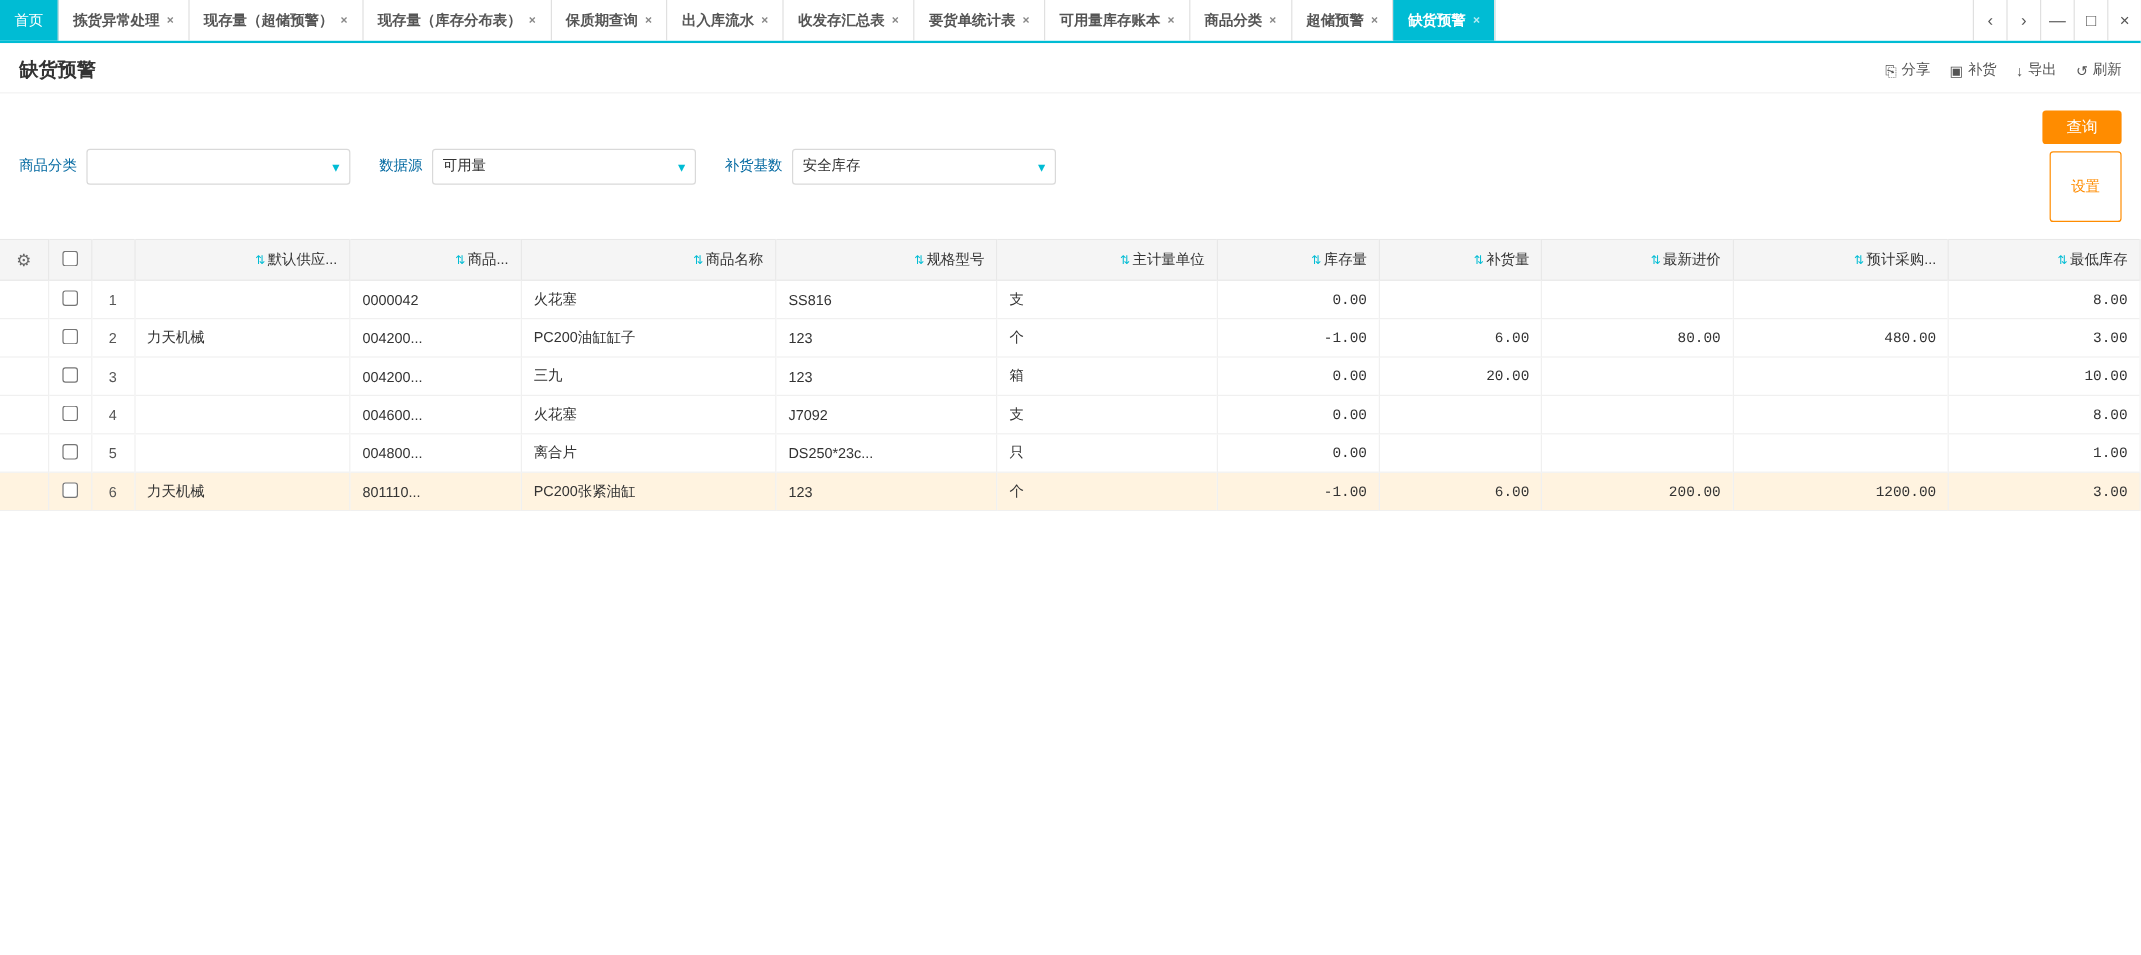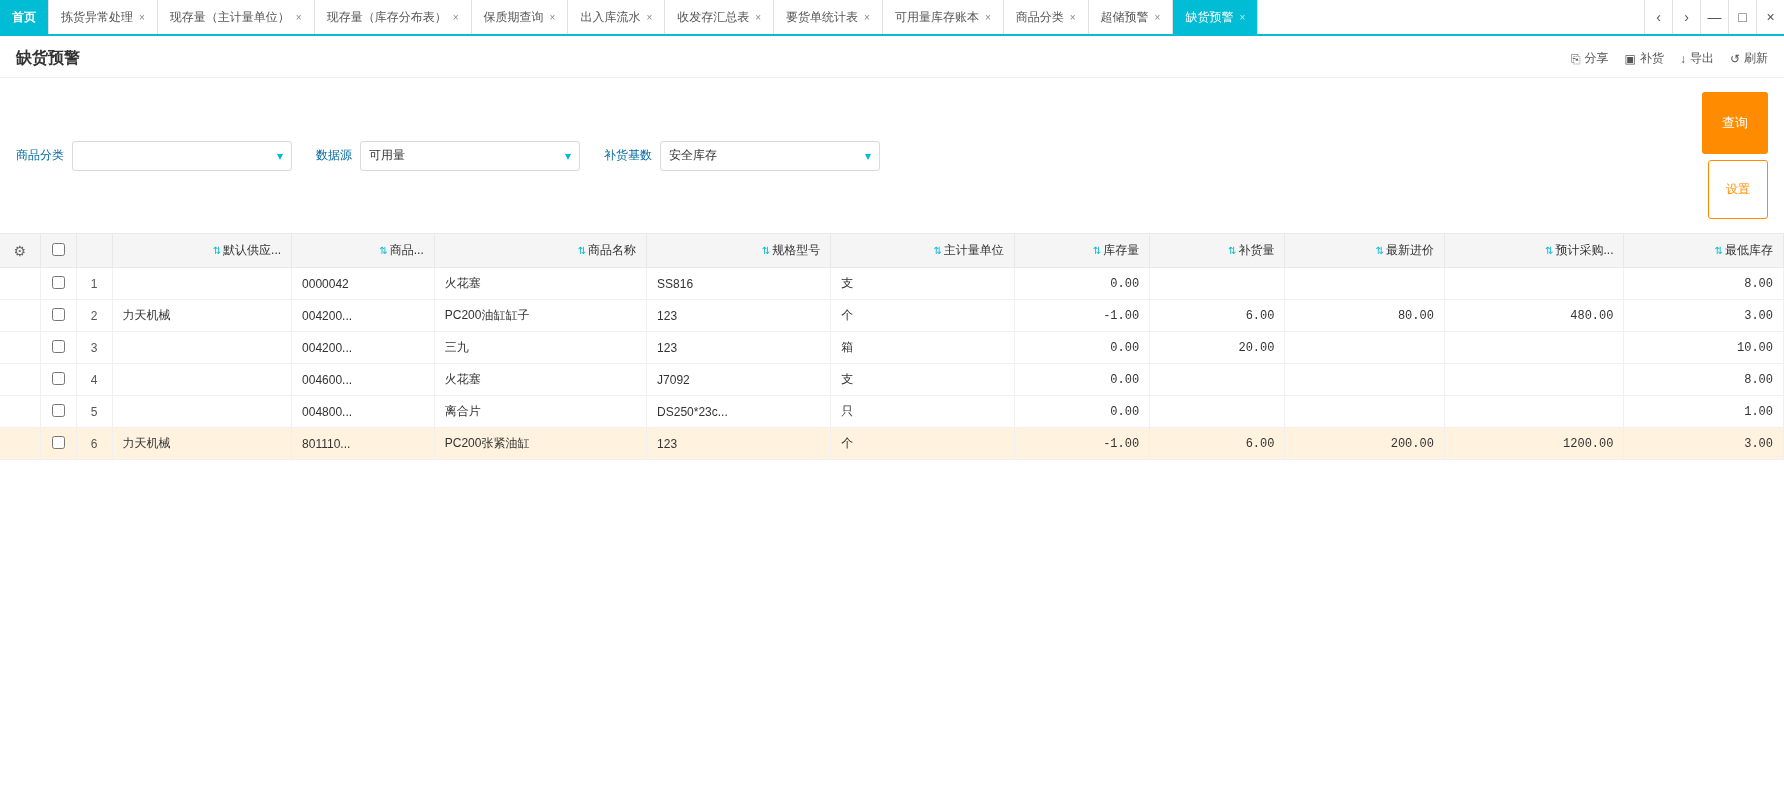--- a/index.html
+++ b/index.html
@@ -18,35 +18,36 @@
       display: flex;
       align-items: center;
       padding: 0 12px;
       height: 36px;
       cursor: pointer;
       white-space: nowrap;
       font-size: 12px;
       color: #555;
       border-right: 1px solid #e0e0e0;
       position: relative;
+      font-weight: bold;
     }
     .tab-item.active {
       background: #00bcd4;
       color: #fff;
     }
     .tab-item .close-icon {
       margin-left: 6px;
       font-size: 10px;
       cursor: pointer;
       opacity: 0.7;
     }
     .tab-item.home {
       background: #00bcd4;
       color: #fff;
-      font-weight: bold;
+      font-weight: normal;
     }
     .tab-nav-btns {
       display: flex;
       align-items: center;
       margin-left: auto;
     }
     .tab-nav-btn {
       width: 28px;
       height: 36px;
       display: flex;
@@ -132,21 +133,21 @@
       display: flex;
       flex-direction: column;
       gap: 6px;
       align-items: flex-end;
     }
     .btn-query {
       background: #ff8c00;
       color: #fff;
       border: none;
       border-radius: 3px;
-      padding: 22px 20px;
+      padding: 5px 20px;
       font-size: 13px;
       cursor: pointer;
       min-width: 60px;
     }
     .btn-settings {
       background: #fff;
       color: #ff8c00;
       border: 1px solid #ff8c00;
       border-radius: 3px;
       padding: 20px 16px;
@@ -203,21 +204,21 @@
 
 <div class="tab-bar">
   <div class="tab-item home">
     <span>首页</span>
   </div>
   <div class="tab-item">
     <span>拣货异常处理</span>
     <span class="close-icon">×</span>
   </div>
   <div class="tab-item">
-    <span>现存量（主计量单位）</span>
+    <span>现存量（超储预警）</span>
     <span class="close-icon">×</span>
   </div>
   <div class="tab-item">
     <span>现存量（库存分布表）</span>
     <span class="close-icon">×</span>
   </div>
   <div class="tab-item">
     <span>保质期查询</span>
     <span class="close-icon">×</span>
   </div>

